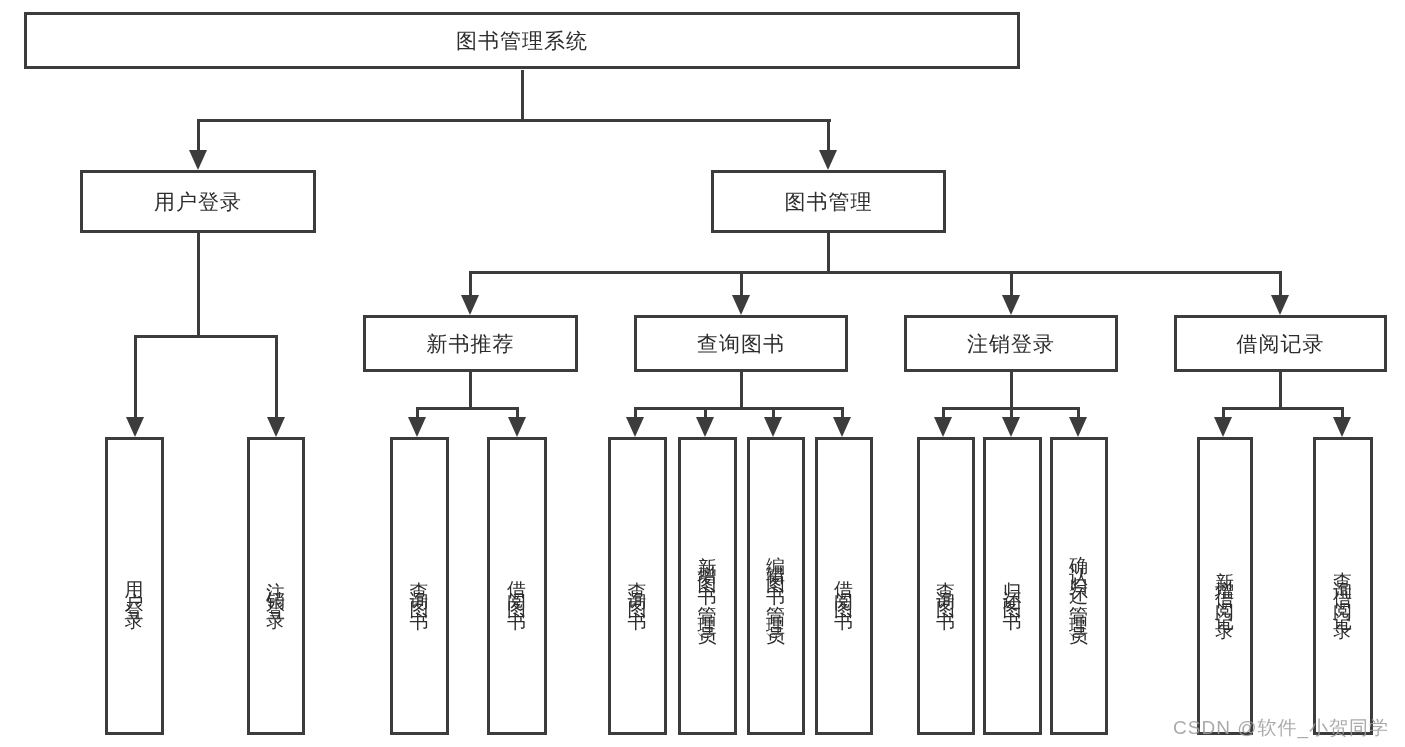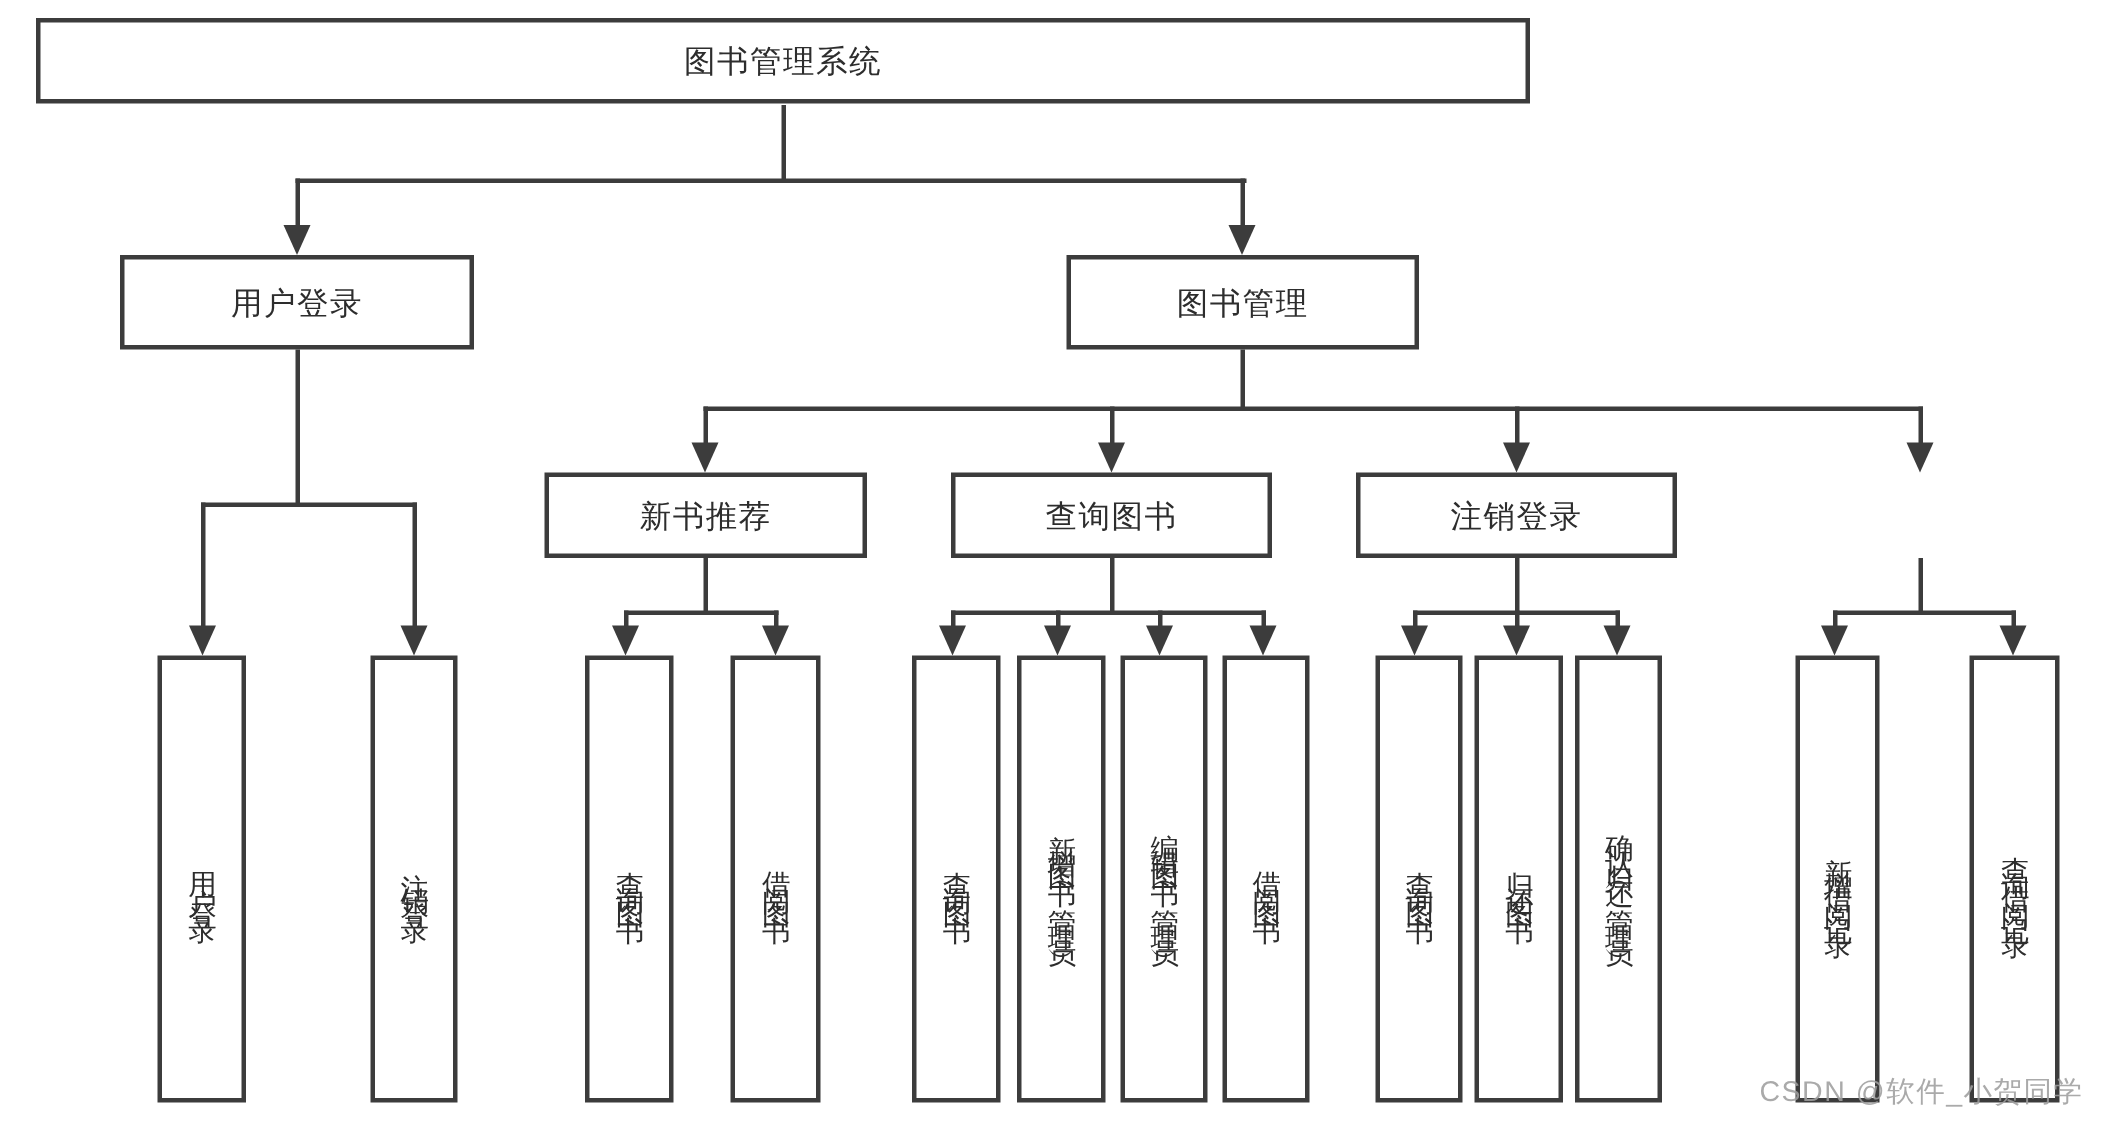--- a/index.html
+++ b/index.html
@@ -40,20 +40,21 @@
 <div id="stage">
 
   <div class="box" style="left:24px;top:12px;width:996px;height:57px;border-width:3px;">图书管理系统</div>
 
   <div class="box" style="left:80px;top:170px;width:236px;height:63px;">用户登录</div>
   <div class="box" style="left:711px;top:170px;width:235px;height:63px;">图书管理</div>
 
   <div class="box" style="left:363px;top:315px;width:215px;height:57px;">新书推荐</div>
   <div class="box" style="left:634px;top:315px;width:214px;height:57px;">查询图书</div>
   <div class="box" style="left:904px;top:315px;width:214px;height:57px;">注销登录</div>
+  <div class="box" style="left:1174px;top:315px;width:213px;height:57px;">借阅记录</div>
 
   <div class="vbox" style="left:105px;top:437px;width:59px;height:298px;">用户登录</div>
   <div class="vbox" style="left:247px;top:437px;width:58px;height:298px;">注销登录</div>
 
   <div class="vbox" style="left:390px;top:437px;width:59px;height:298px;">查询图书</div>
   <div class="vbox" style="left:487px;top:437px;width:60px;height:298px;">借阅图书</div>
 
   <div class="vbox" style="left:608px;top:437px;width:59px;height:298px;">查询图书</div>
   <div class="vbox" style="left:678px;top:437px;width:59px;height:298px;">新增图书（管理员）</div>
   <div class="vbox" style="left:747px;top:437px;width:58px;height:298px;">编辑图书（管理员）</div>

